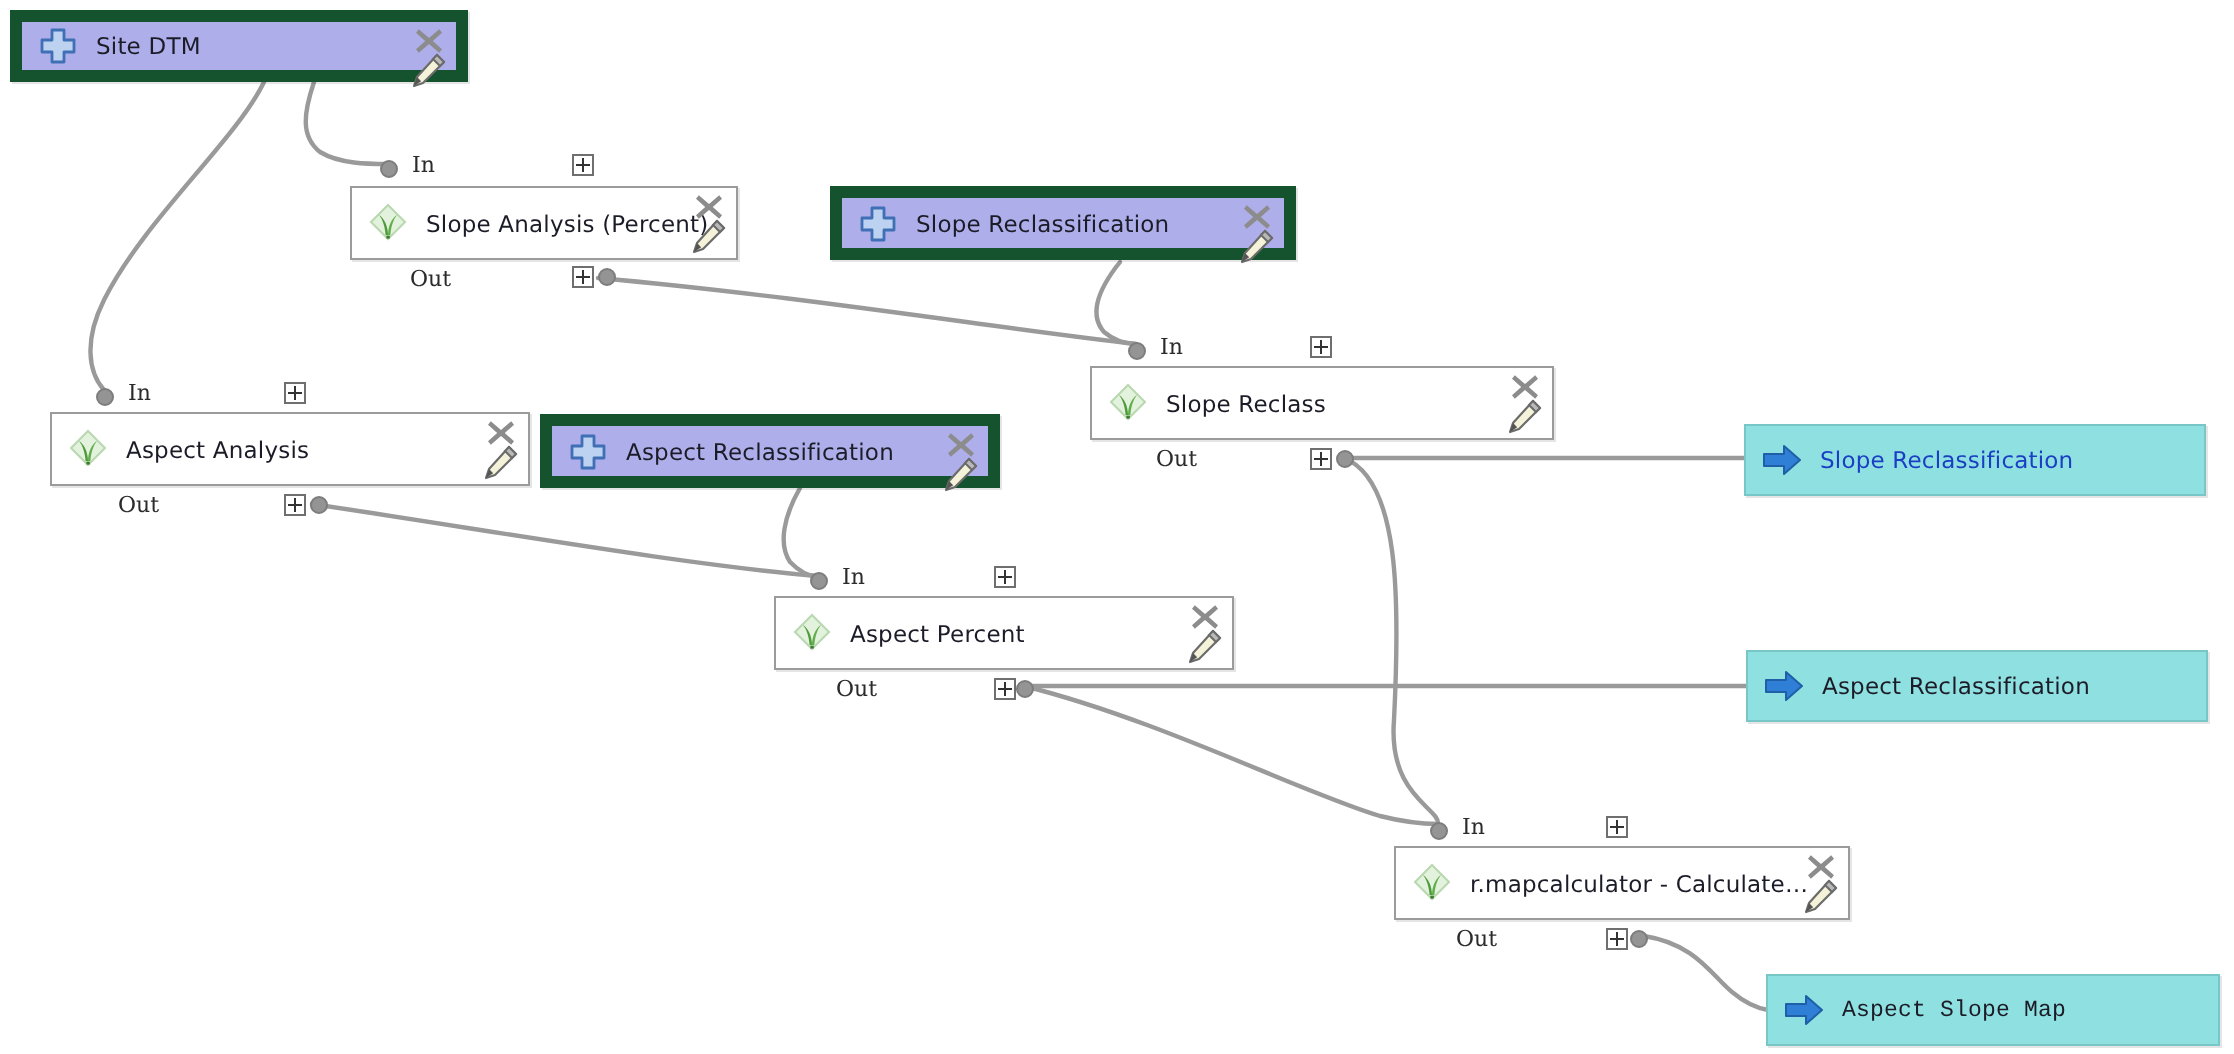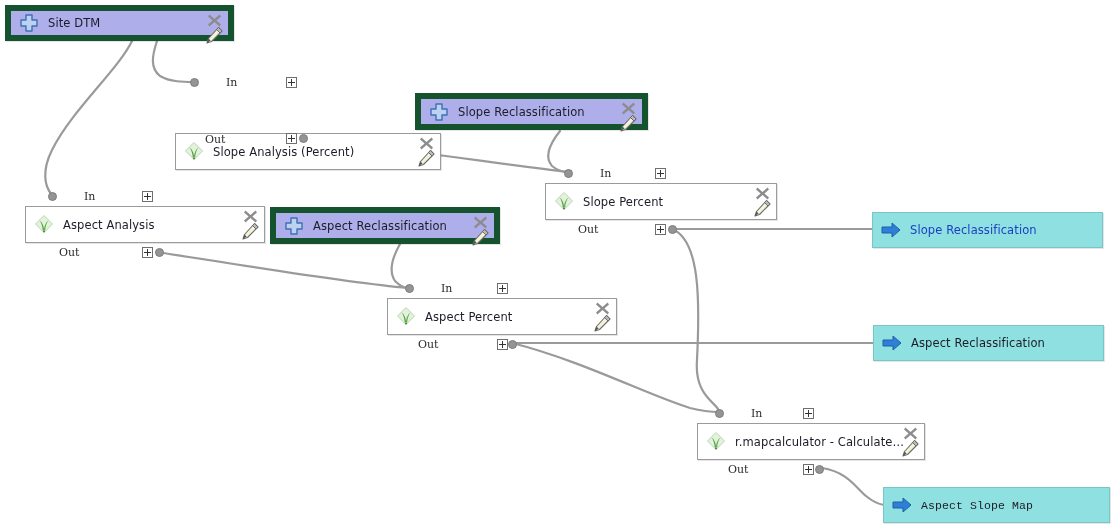--- a/index.html
+++ b/index.html
@@ -92,22 +92,21 @@
     cursor: default;
   }
   .act-close { right: 2px; top: 0px; width: 17px; height: 17px; }
   .act-edit  { right: 0px; top: 13px; width: 21px; height: 21px; }
 
   
   .port {
     position: absolute;
     height: 14px;
     display: flex;
-    align-items: center;
-    gap: 20px;
+    align-items: flex-end;
   }
   .port-dot {
     width: 9px;
     height: 9px;
     border-radius: 50%;
     background: #949494;
     border: 1px solid #7d7d7d;
     box-sizing: border-box;
     flex: 0 0 auto;
   }
@@ -193,21 +192,21 @@
     </div>
   </div>
 
   <div class="node" style="left:175px;top:75px;width:225px;height:72px;">
     <div class="port" style="left:15px;top:0px;">
       <span class="port-dot"></span>
       <span class="port-text">In</span>
     </div>
     <span class="expander" style="left:111px;top:2px;"></span>
 
-    <div class="node-box" style="left:0px;top:18px;width:266px;height:37px;margin-top:40px;">
+    <div class="node-box" style="left:0px;top:18px;width:194px;height:37px;">
       <span class="lead-icon icon-grass">
         <svg width="22" height="22" viewBox="0 0 22 22">
           <path d="M11 1.5 L19.5 10 L11 18.5 L2.5 10 Z" fill="#e3f2dd" stroke="#b9d8b0" stroke-width="1"></path>
           <path d="M11 16.5 C11 12 9 8 6.5 6.5 C8.5 9 9.5 12.5 9.8 16.5 Z" fill="#4e9a3c"></path>
           <path d="M11 16.5 C11 12 13 8 15.5 6.5 C13.5 9 12.5 12.5 12.2 16.5 Z" fill="#62ae4a"></path>
           <path d="M10.2 16.8 h1.7 v1.5 h-1.7 z" fill="#3c7a2e"></path>
         </svg>
       </span>
       <span class="node-label">Slope Analysis (Percent)</span>
       <span class="node-actions">
@@ -267,21 +266,21 @@
 
     <div class="node-box" style="left:0px;top:17px;width:232px;height:37px;">
       <span class="lead-icon icon-grass">
         <svg width="22" height="22" viewBox="0 0 22 22">
           <path d="M11 1.5 L19.5 10 L11 18.5 L2.5 10 Z" fill="#e3f2dd" stroke="#b9d8b0" stroke-width="1"></path>
           <path d="M11 16.5 C11 12 9 8 6.5 6.5 C8.5 9 9.5 12.5 9.8 16.5 Z" fill="#4e9a3c"></path>
           <path d="M11 16.5 C11 12 13 8 15.5 6.5 C13.5 9 12.5 12.5 12.2 16.5 Z" fill="#62ae4a"></path>
           <path d="M10.2 16.8 h1.7 v1.5 h-1.7 z" fill="#3c7a2e"></path>
         </svg>
       </span>
-      <span class="node-label">Slope Percent</span>
+      <span class="node-label">Slope Reclass</span>
       <span class="node-actions">
         <span class="act act-close">
           <svg width="17" height="17" viewBox="0 0 17 17">
             <path d="M3.4 2.6 L8.5 7 L13.6 2.6 L15 4.4 L10.4 8.5 L15 12.6 L13.6 14.4 L8.5 10 L3.4 14.4 L2 12.6 L6.6 8.5 L2 4.4 Z" fill="#8c8c8c"></path>
           </svg>
         </span>
         <span class="act act-edit">
           <svg width="21" height="21" viewBox="0 0 21 21">
             <path d="M14.5 2.5 L18 6 L7.5 16.5 L3 18 L4.5 13.5 Z" fill="#f4f2d8" stroke="#6b6b6b" stroke-width="1.1" stroke-linejoin="round"></path>
             <path d="M14.5 2.5 L18 6 L16 8 L12.5 4.5 Z" fill="#b9b9b9" stroke="#6b6b6b" stroke-width="1"></path>

